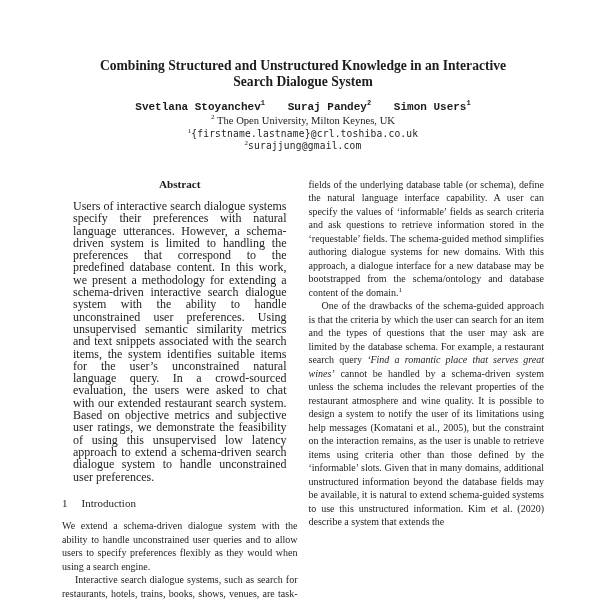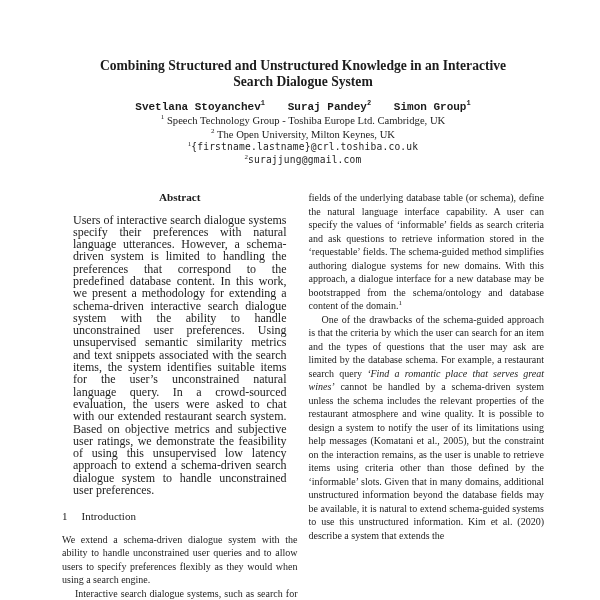--- a/index.html
+++ b/index.html
@@ -93,24 +93,23 @@
 </head>
 <body>
 
 <div class="page">
 
   <h1 class="title">Combining Structured and Unstructured Knowledge in an Interactive Search Dialogue System</h1>
 
   <div class="authors-line">
     <span class="author"><span>Svetlana Stoyanchev</span><sup>1</sup></span>
     <span class="author"><span>Suraj Pandey</span><sup>2</sup></span>
-    <span class="author"><span>Simon Group</span><sup>1</sup></span>
+    <span class="author"><span>Simon Users</span><sup>1</sup></span>
   </div>
 
-  <div class="affiliation"><sup>1</sup> <span>Speech Technology Group - Toshiba Europe Ltd. Cambridge, UK</span></div>
   <div class="affiliation"><sup>2</sup> <span>The Open University, Milton Keynes, UK</span></div>
 
   <div class="email-line"><sup>1</sup><span class="email-address">{firstname.lastname}@crl.toshiba.co.uk</span></div>
   <div class="email-line"><sup>2</sup><span class="email-address">surajjung@gmail.com</span></div>
 
   <div class="columns">
 
     <div class="col">
       <h2 class="abstract-heading">Abstract</h2>
       <p class="abstract-body">Users of interactive search dialogue systems specify their preferences with natural language utterances. However, a schema-driven system is limited to handling the preferences that correspond to the predefined database content. In this work, we present a methodology for extending a schema-driven interactive search dialogue system with the ability to handle unconstrained user preferences. Using unsupervised semantic similarity metrics and text snippets associated with the search items, the system identifies suitable items for the user’s unconstrained natural language query. In a crowd-sourced evaluation, the users were asked to chat with our extended restaurant search system. Based on objective metrics and subjective user ratings, we demonstrate the feasibility of using this unsupervised low latency approach to extend a schema-driven search dialogue system to handle unconstrained user preferences.</p>

